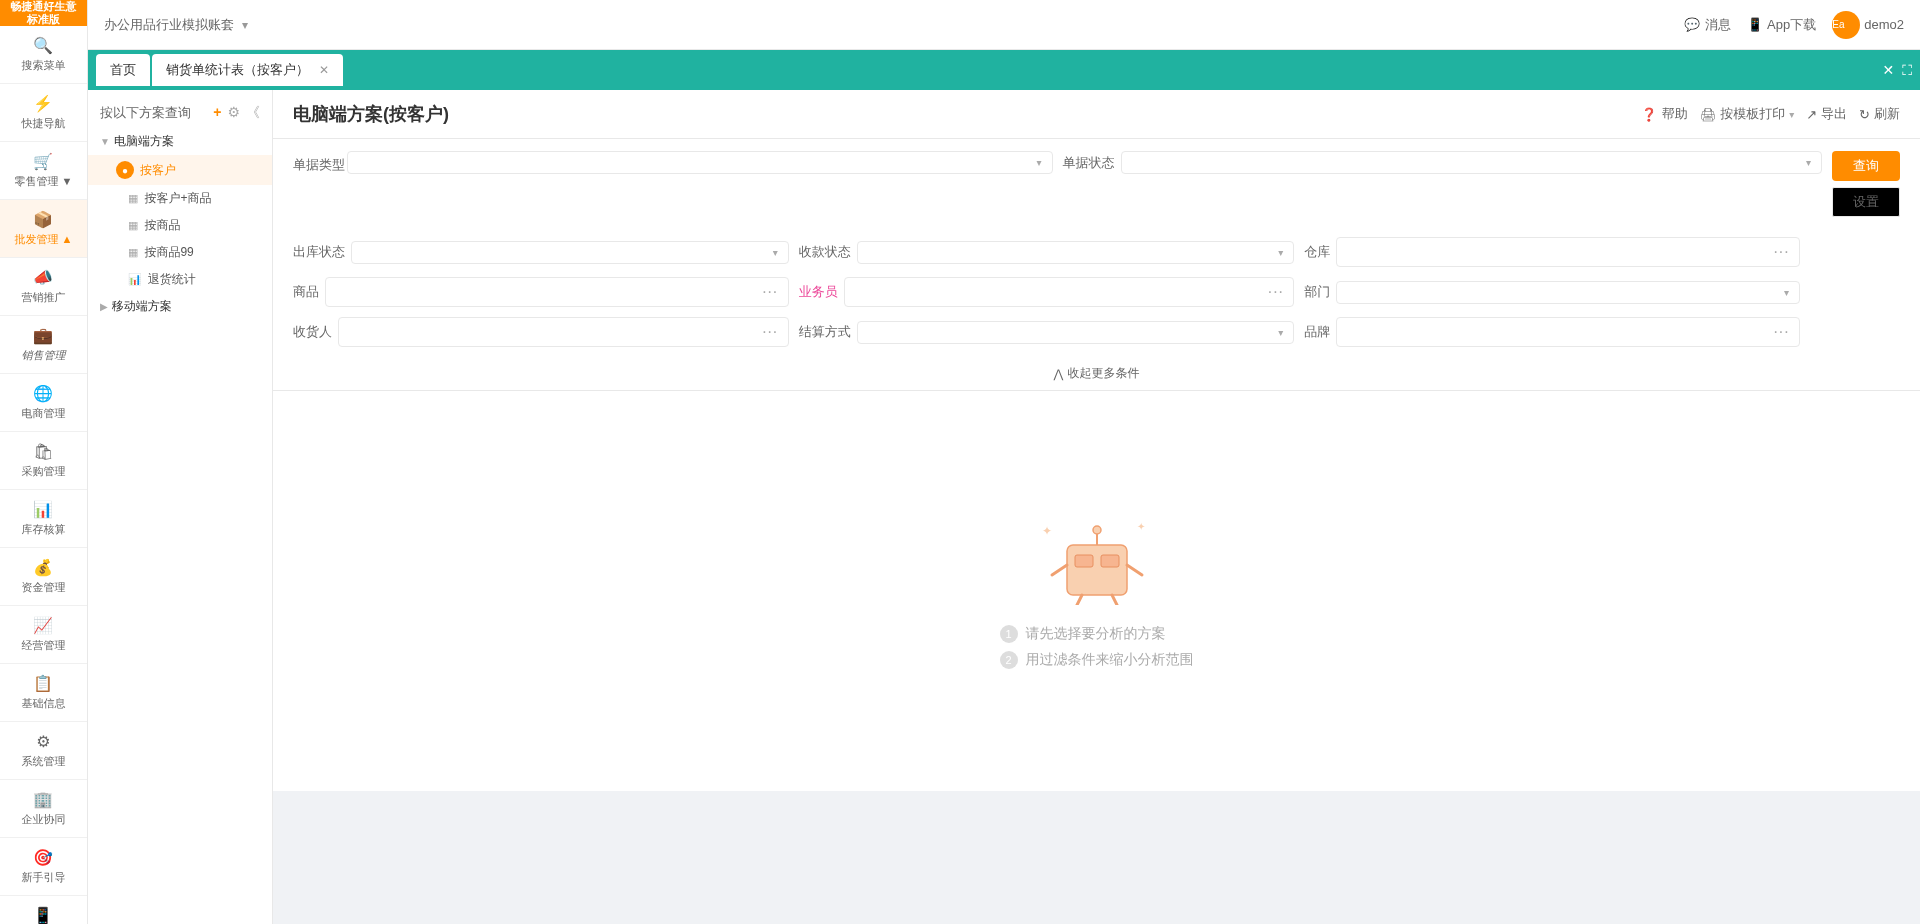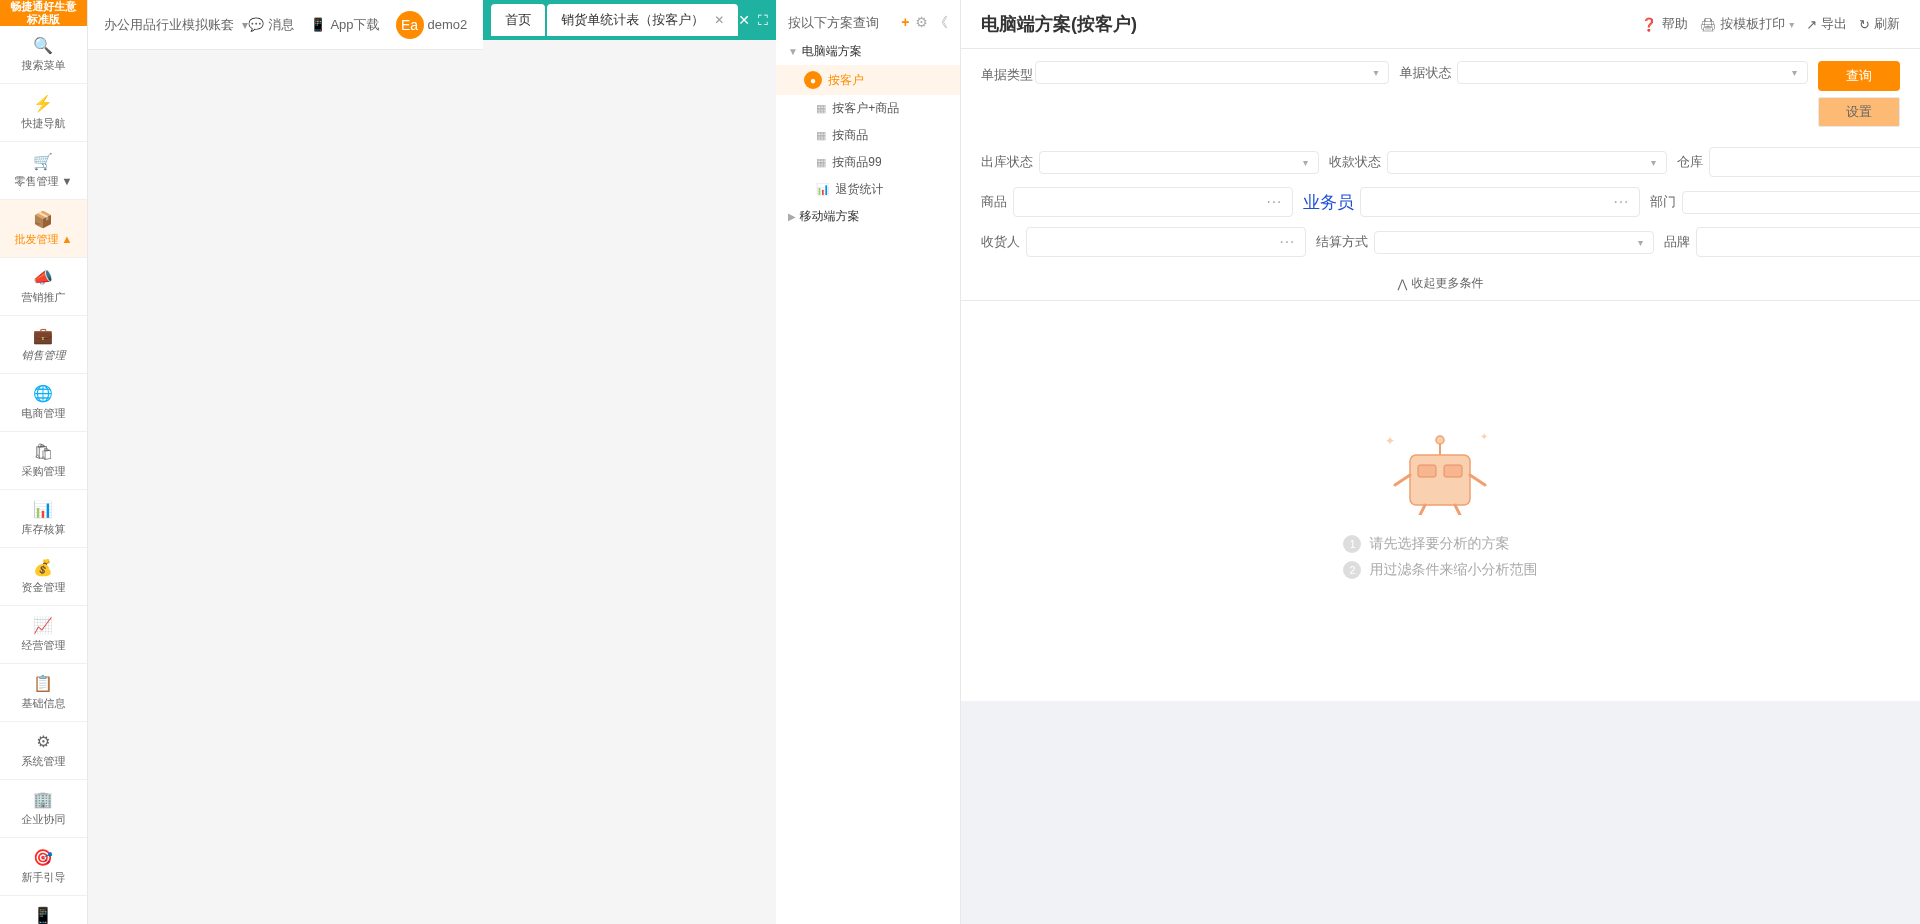--- a/index.html
+++ b/index.html
@@ -7,30 +7,30 @@
 
     
     .sidebar { width: 88px; background: #fff; height: 100%; display: flex; flex-direction: column; border-right: 1px solid #e8e8e8; flex-shrink: 0; }
     .logo-area { background: #ff8c00; height: 50px; display: flex; align-items: center; justify-content: center; flex-direction: column; }
     .logo-text { color: #fff; font-size: 11px; font-weight: bold; line-height: 1.2; text-align: center; }
     .sidebar-menu-item { padding: 10px 4px; display: flex; flex-direction: column; align-items: center; cursor: pointer; color: #666; font-size: 12px; gap: 3px; border-bottom: 1px solid #f0f0f0; }
     .sidebar-menu-item.active { color: #ff8c00; background: #fff5eb; }
     .sidebar-icon { font-size: 16px; }
 
     
-    .main-content { flex: 1; display: flex; height: 100%; overflow: hidden; }
+    .main-content { flex: 1; display: flex; flex-direction: column; height: 100%; overflow: hidden; }
 
     
     .top-header { height: 50px; background: #fff; border-bottom: 1px solid #e8e8e8; display: flex; align-items: center; justify-content: space-between; padding: 0 16px; flex-shrink: 0; }
     .header-left { display: flex; align-items: center; gap: 8px; }
     .header-subtitle { color: #666; font-size: 13px; }
     .header-dropdown { font-size: 12px; color: #999; cursor: pointer; }
     .header-right { display: flex; align-items: center; gap: 16px; color: #666; font-size: 13px; }
     .header-right-item { display: flex; align-items: center; gap: 4px; cursor: pointer; }
-    .avatar { width: 28px; height: 28px; border-radius: 50%; background: #ff8c00; display: flex; align-items: center; justify-content: center; color: #fff; font-size: 14px; }
+    .avatar { width: 28px; height: 28px; border-radius: 50%; background: #ff8c00; display: flex; align-items: center; justify-content: flex-start; color: #fff; font-size: 10px; }
 
     
     .tab-bar { height: 40px; background: #20b2a0; display: flex; align-items: center; padding: 0 8px; gap: 0; flex-shrink: 0; }
     .tab-item { height: 32px; padding: 0 14px; display: flex; align-items: center; gap: 6px; border-radius: 4px 4px 0 0; font-size: 13px; cursor: pointer; white-space: nowrap; }
     .tab-item.home { background: #fff; color: #333; margin-right: 2px; }
     .tab-item.active { background: #fff; color: #333; }
     .tab-close { font-size: 12px; color: #999; cursor: pointer; margin-left: 4px; }
     .tab-maximize { margin-left: auto; color: #fff; font-size: 16px; cursor: pointer; display: flex; align-items: center; gap: 8px; }
 
     
@@ -59,21 +59,21 @@
     .date-btn { padding: 2px 8px; border-radius: 3px; cursor: pointer; font-size: 12px; color: #666; border: none; background: none; }
     .date-btn.active { background: #ff8c00; color: #fff; border-radius: 3px; }
     .select-field { min-width: 180px; border: 1px solid #e8e8e8; border-radius: 4px; padding: 5px 10px; font-size: 13px; display: flex; align-items: center; justify-content: space-between; cursor: pointer; background: #fff; }
     .select-field.wide { min-width: 280px; flex: 1; }
     .select-arrow { color: #aaa; font-size: 10px; }
     .dots-btn { color: #aaa; font-size: 16px; cursor: pointer; margin-left: 4px; }
 
     
     .query-buttons { display: flex; flex-direction: column; gap: 6px; align-self: flex-start; padding-top: 0; }
     .btn-query { background: #ff8c00; color: #fff; border: none; border-radius: 4px; padding: 6px 20px; font-size: 13px; cursor: pointer; white-space: nowrap; }
-    .btn-setting { background: #fdba74; color: #666; border: 1px solid #e8e8e8; border-radius: 2px; padding: 5px 27px; font-size: 13px; cursor: pointer; white-space: nowrap; }
+    .btn-setting { background: #000000; color: #666; border: 1px solid #e8e8e8; border-radius: 2px; padding: 5px 20px; font-size: 13px; cursor: pointer; white-space: nowrap; }
 
     
     .collapse-row { display: flex; align-items: center; justify-content: center; padding: 8px; background: #fff; border-bottom: 1px solid #e8e8e8; }
     .collapse-btn { color: #666; font-size: 12px; cursor: pointer; display: flex; align-items: center; gap: 4px; }
 
     
     .empty-state { display: flex; flex-direction: column; align-items: center; justify-content: center; padding: 80px 20px; background: #fff; min-height: 400px; }
     .empty-icon { width: 120px; height: 100px; position: relative; margin-bottom: 20px; }
     .empty-hints { color: #aaa; font-size: 14px; }
     .empty-hint-item { display: flex; align-items: center; gap: 8px; margin-bottom: 8px; }
@@ -329,21 +329,21 @@
 
         <div style="display:flex;align-items:center;gap:10px;margin-bottom:10px;">
           <div style="display:flex;align-items:center;gap:6px;flex:1;">
             <span style="color:#666;font-size:13px;white-space:nowrap;">商品</span>
             <div class="select-field wide">
               <span></span>
               <span class="dots-btn">···</span>
             </div>
           </div>
           <div style="display:flex;align-items:center;gap:6px;flex:1;">
-            <span style="color:#1d4ed8;font-size:17px;white-space:nowrap;">业务员</span>
+            <span style="color:#ec4899;font-size:13px;white-space:nowrap;">业务员</span>
             <div class="select-field wide">
               <span></span>
               <span class="dots-btn">···</span>
             </div>
           </div>
           <div style="display:flex;align-items:center;gap:6px;flex:1;">
             <span style="color:#666;font-size:13px;white-space:nowrap;">部门</span>
             <div class="select-field wide">
               <span></span>
               <span class="select-arrow">▾</span>

